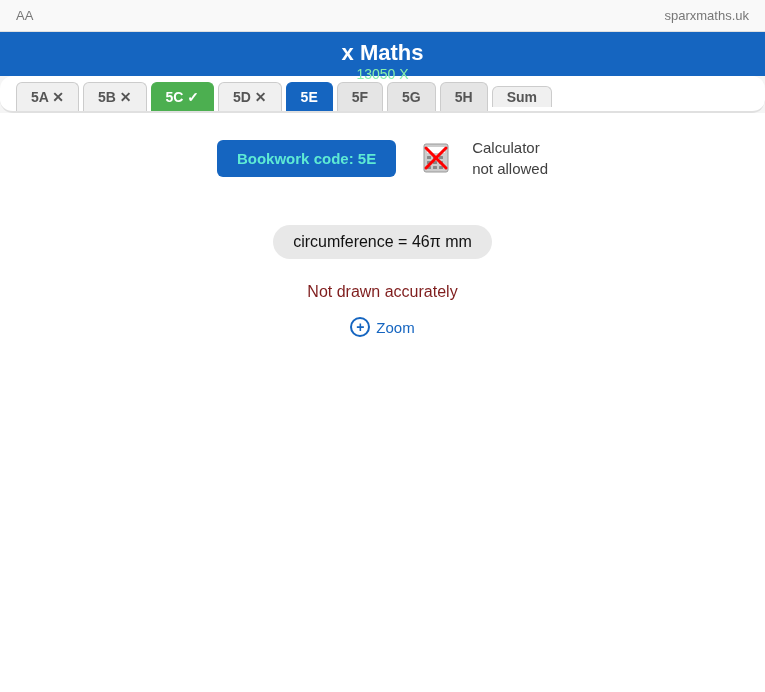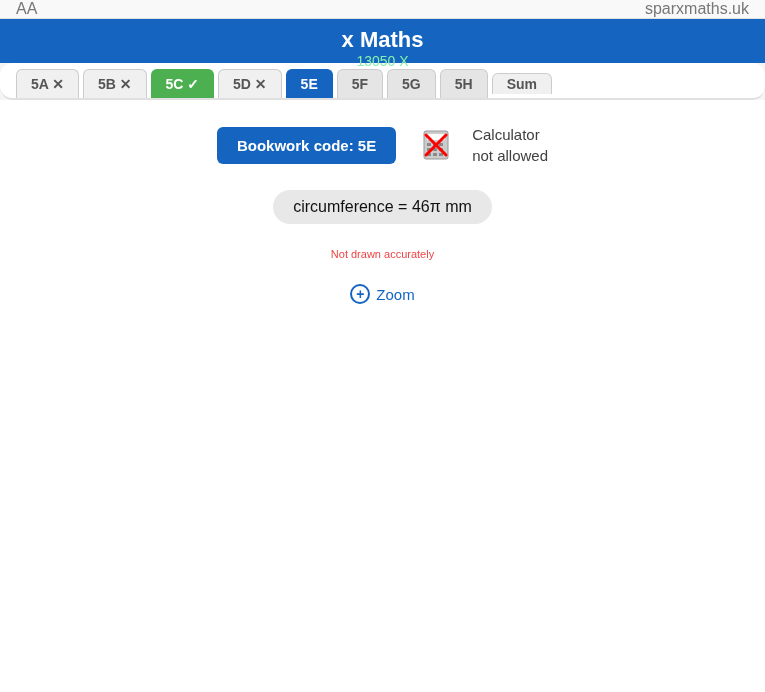--- a/index.html
+++ b/index.html
@@ -91,21 +91,21 @@
 
     
     .info-row {
       display: flex;
       align-items: center;
       gap: 24px;
       margin-bottom: 24px;
     }
     .bookwork-badge {
       background: #1565c0;
-      color: #ffffff;
+      color: #5eead4;
       font-size: 15px;
       font-weight: bold;
       padding: 10px 20px;
       border-radius: 6px;
     }
     .calculator-info {
       display: flex;
       align-items: center;
       gap: 20px;
       font-size: 15px;
@@ -138,39 +138,40 @@
 
     
     .circumference-badge {
       background: #e8e8e8;
       border-radius: 20px;
       padding: 8px 20px;
       font-size: 16px;
       color: #111;
       margin-bottom: 24px;
       font-weight: 500;
+      margin-top: 22px;
     }
 
     
     .circle-container {
       position: relative;
       width: 220px;
       height: 220px;
       margin-bottom: 8px;
     }
     .circle-svg {
       width: 220px;
       height: 220px;
     }
 
     
     .not-drawn {
-      font-size: 11px;
-      color: #ef4444;
-      margin-bottom: 24px;
+      font-size: 16px;
+      color: #7f1d1d;
+      margin-bottom: 16px;
     }
 
     
     .zoom-button {
       display: flex;
       align-items: center;
       gap: 6px;
       color: #1565c0;
       font-size: 15px;
       cursor: pointer;
@@ -186,22 +187,22 @@
       justify-content: center;
       font-size: 14px;
       font-weight: bold;
       color: #1565c0;
     }
 
     
     .browser-hint {
       background: #f9f9f9;
       border-bottom: 1px solid #e0e0e0;
-      padding: 0 16px;
-      font-size: 16px;
+      padding: 8px 16px;
+      font-size: 13px;
       color: #777;
       display: flex;
       justify-content: space-between;
     }
   </style>
 </head>
 <body>
 
 <div class="browser-hint">
   <span>AA</span>

